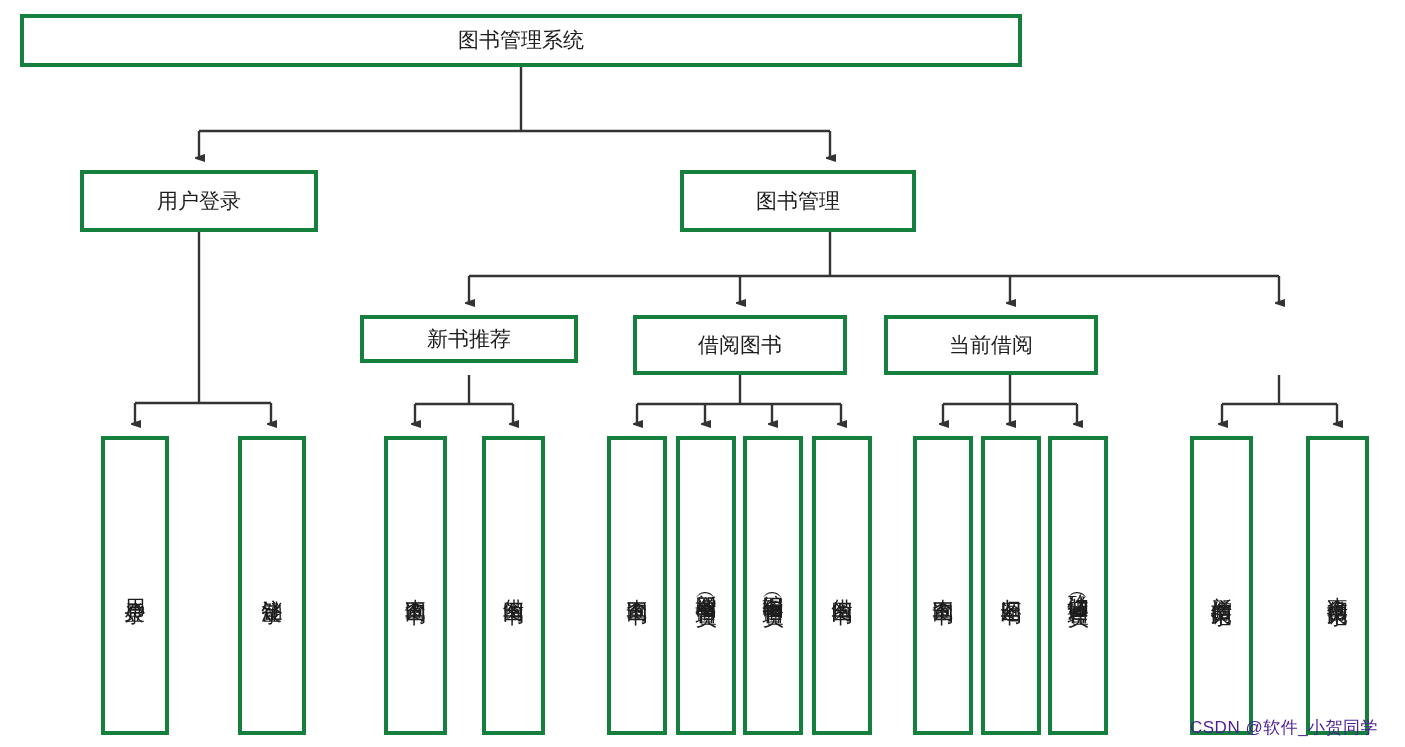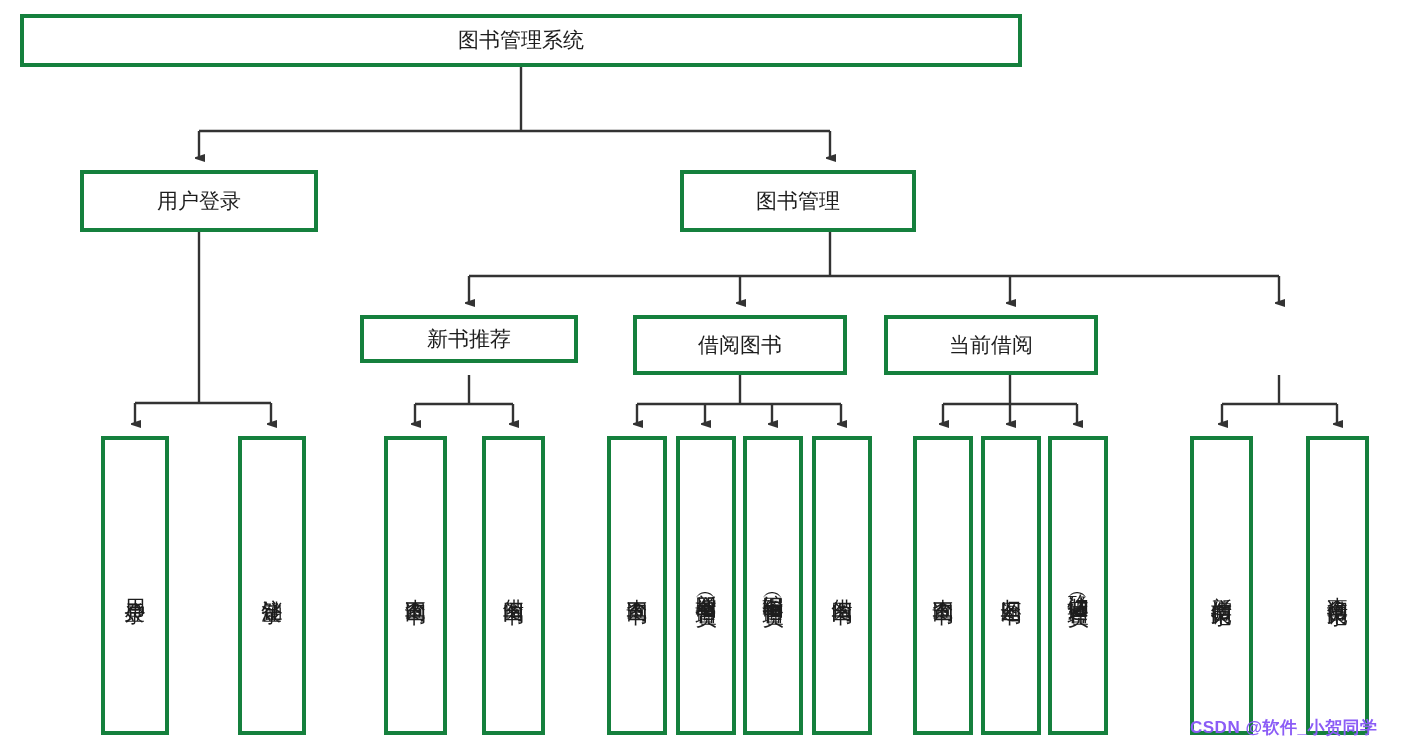--- a/index.html
+++ b/index.html
@@ -54,25 +54,24 @@
     writing-mode: vertical-rl;
     text-orientation: upright;
     font-size: 21px;
     letter-spacing: 2px;
     line-height: 1.05;
     white-space: nowrap;
   }
   .watermark {
     position: absolute;
     font-size: 17px;
-    color: #8b5cf6;
+    color: #4c1d95;
     white-space: nowrap;
     z-index: 3;
     letter-spacing: 0.5px;
-    font-weight: bold;
   }
 </style>
 </head>
 <body>
 
 <div id="canvas">
 
   <svg class="connectors" viewBox="0 0 1405 747">
     <defs>
       <marker id="arrow" markerWidth="10" markerHeight="10" refX="4" refY="6" orient="auto" markerUnits="userSpaceOnUse">

